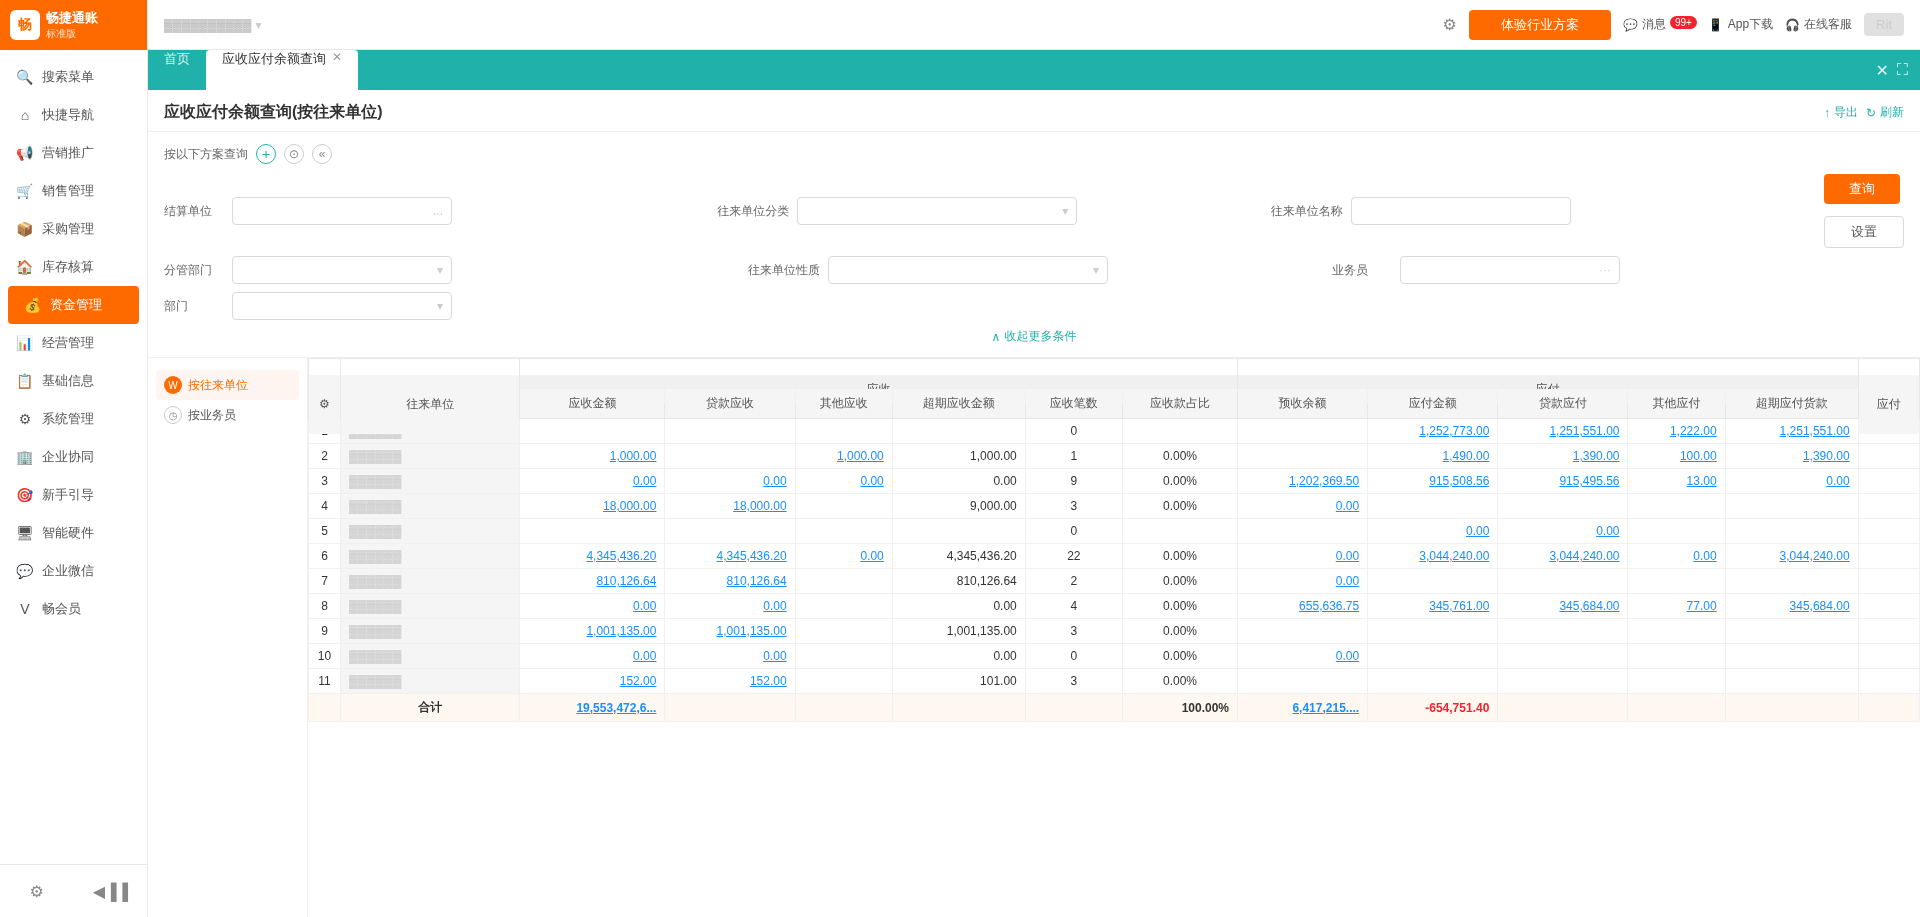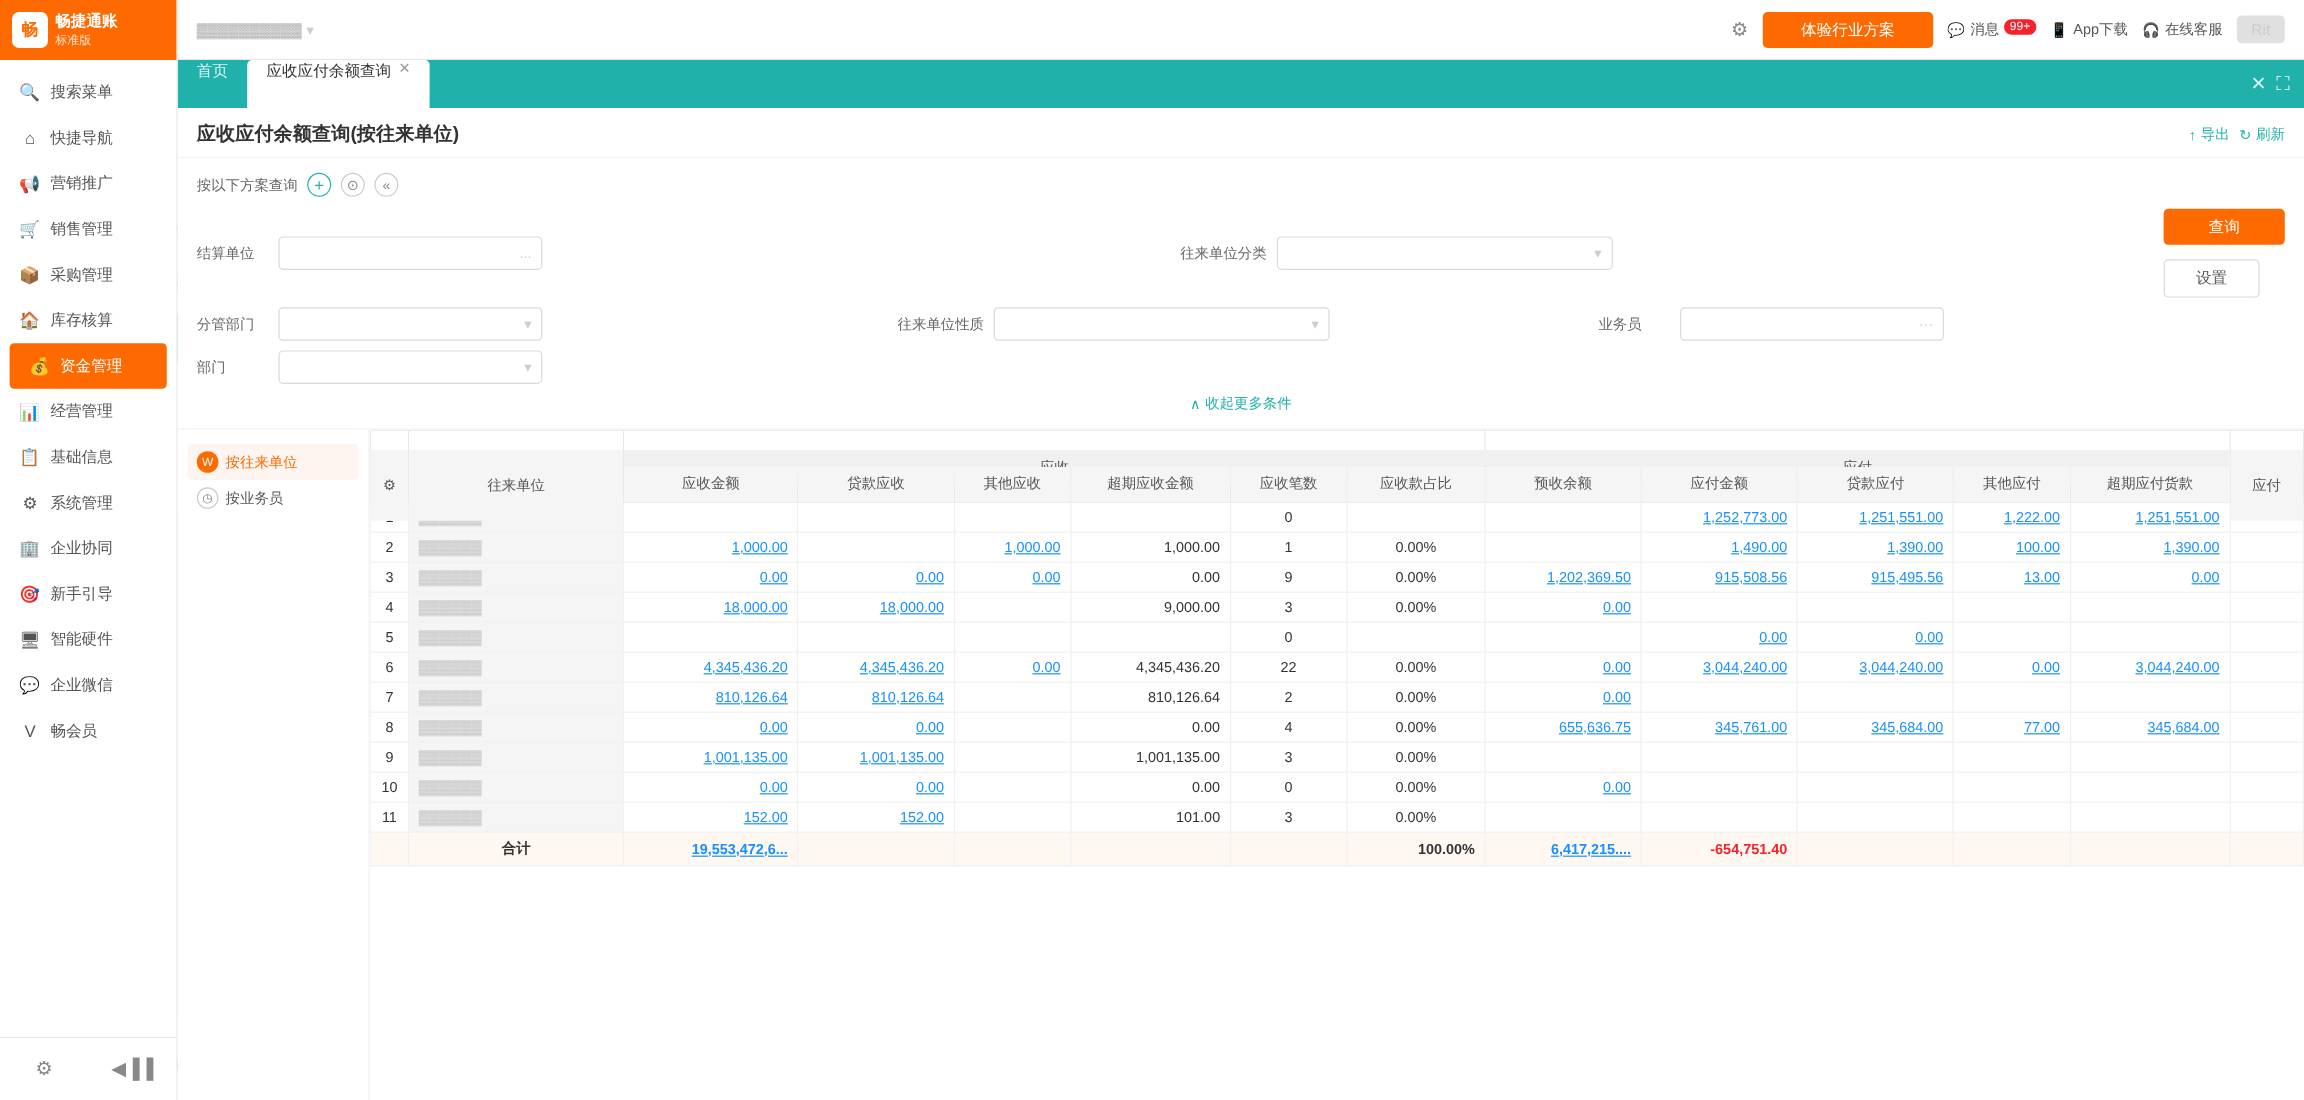--- a/index.html
+++ b/index.html
@@ -102,21 +102,21 @@
       text-align: center; font-weight: normal; color: #555; white-space: nowrap; position: sticky; top: 16px; z-index: 5;
     }
     .data-table th.group-header { background: #f0f0f0; }
     .data-table td { border: 1px solid #f0f0f0; padding: 5px 8px; text-align: right; white-space: nowrap; }
     .data-table td.text-left { text-align: left; }
     .data-table td.text-center { text-align: center; }
     .data-table .link { color: #1890ff; text-decoration: underline; cursor: pointer; }
     .data-table .total-row td { background: #fff8f0; font-weight: bold; }
 
     
-    .query-btn { background: #ff6a00; color: #fff; border: none; padding: 6px 20px; border-radius: 4px; cursor: pointer; font-size: 13px; display: block; width: 101px; margin-bottom: 6px; }
+    .query-btn { background: #ff6a00; color: #fff; border: none; padding: 6px 20px; border-radius: 4px; cursor: pointer; font-size: 13px; display: block; width: 76px; margin-bottom: 6px; }
     .set-btn { background: #fff; color: #555; border: 1px solid #d9d9d9; padding: 6px 20px; border-radius: 4px; cursor: pointer; font-size: 13px; display: block; width: 80px; }
 
     .settings-icon-cell { width: 32px; text-align: center; }
   </style>
 </head>
 <body>
 
 <div class="sidebar">
   <div class="sidebar-logo">
     <div class="sidebar-logo-icon">
@@ -262,20 +262,24 @@
       <div class="filter-rows">
 
         <div class="filter-row">
           <div class="filter-field">
             <label class="filter-field-label">结算单位</label>
             <div style="flex:1;max-width:220px;height:28px;border:1px solid #d9d9d9;border-radius:4px;display:flex;align-items:center;padding:0 8px;justify-content:flex-end;color:#ccc;cursor:pointer;background:#fff;">...</div>
           </div>
           <div class="filter-field">
             <label class="filter-field-label">往来单位分类</label>
             <div style="flex:1;max-width:280px;height:28px;border:1px solid #d9d9d9;border-radius:4px;display:flex;align-items:center;padding:0 8px;justify-content:flex-end;color:#ccc;cursor:pointer;background:#fff;position:relative;">▾</div>
+          </div>
+          <div class="filter-field">
+            <label class="filter-field-label">往来单位名称</label>
+            <input class="filter-input" type="text" style="">
           </div>
           <div style="display:flex;flex-direction:column;gap:6px;margin-left:auto;">
             <button class="query-btn">查询</button>
             <button class="set-btn">设置</button>
           </div>
         </div>
 
         <div class="filter-row">
           <div class="filter-field">
             <label class="filter-field-label">分管部门</label>

